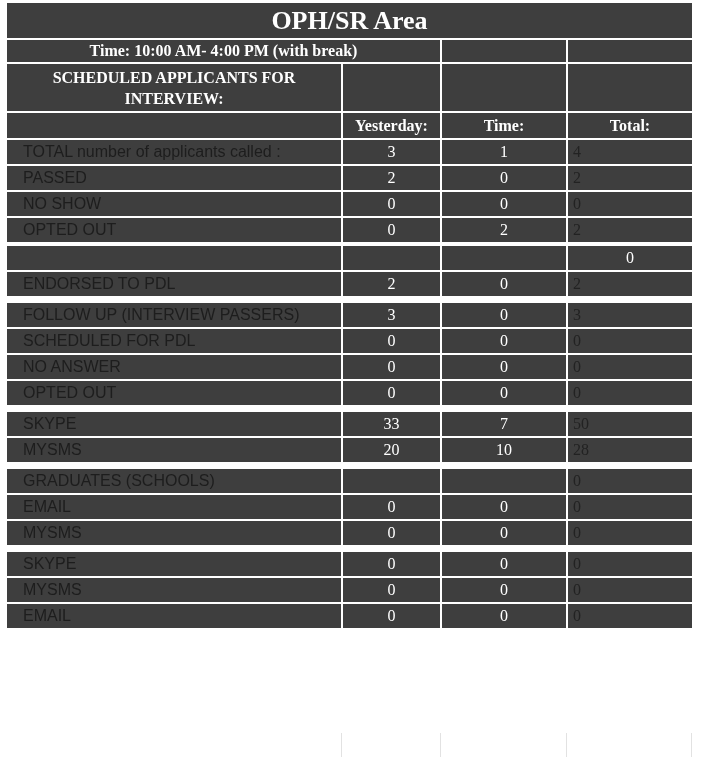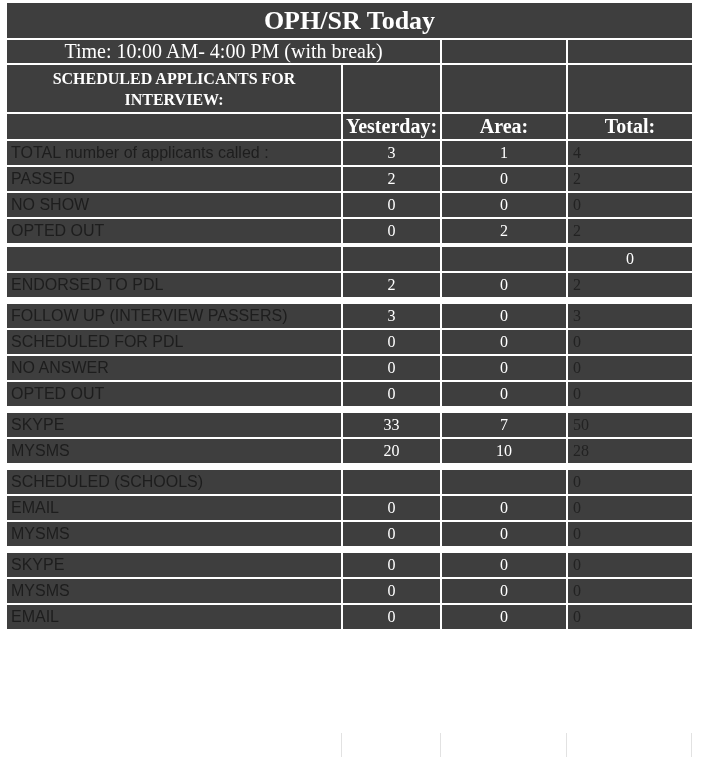--- a/index.html
+++ b/index.html
@@ -40,48 +40,48 @@
   col.c-total { width: 124px; }
 
   tr.title-row td {
     height: 35px;
     font-size: 26px;
     font-weight: bold;
     text-align: center;
   }
   tr.time-row td { height: 22px; }
   td.time-cell {
-    font-size: 20px;
-    font-weight: normal;
+    font-size: 16px;
+    font-weight: bold;
     text-align: center;
   }
   tr.sched-row td { height: 47px; }
   td.sched-cell { text-align: center; }
   .sched-text {
     display: inline-block;
     max-width: 265px;
     font-size: 16px;
     font-weight: bold;
     line-height: 21px;
     text-align: center;
     white-space: normal;
   }
   tr.header-row td {
     height: 25px;
-    font-size: 20px;
+    font-size: 16px;
     font-weight: bold;
     text-align: center;
   }
   tr.data-row td { height: 24px; font-size: 16px; }
   td.label-cell {
     font-family: "Liberation Sans", sans-serif;
     font-size: 15px;
     color: #1d1d1d;
     text-align: left;
-    padding-left: 4px;
+    padding-left: 16px;
   }
   td.value-cell { text-align: center; }
   td.total-cell {
     color: #222222;
     text-align: left;
     padding-left: 5px;
   }
   td.total-cell.highlight {
     color: #ffffff;
     text-align: center;
@@ -110,37 +110,37 @@
 
   <table class="report">
     <colgroup>
       <col class="c-label">
       <col class="c-yest">
       <col class="c-today">
       <col class="c-total">
     </colgroup>
     <tbody>
       <tr class="title-row">
-        <td colspan="4">OPH/SR Today</td>
+        <td colspan="4">OPH/SR Area</td>
       </tr>
       <tr class="time-row">
         <td colspan="2" class="time-cell">Time: 10:00 AM- 4:00 PM (with break)</td>
         <td></td>
         <td></td>
       </tr>
       <tr class="sched-row">
         <td class="sched-cell"><span class="sched-text">SCHEDULED APPLICANTS FOR INTERVIEW:</span></td>
         <td></td>
         <td></td>
         <td></td>
       </tr>
       <tr class="header-row">
         <td></td>
         <td>Yesterday:</td>
-        <td>Area:</td>
+        <td>Time:</td>
         <td>Total:</td>
       </tr>
 
     <tr class="data-row">
           <td class="label-cell">TOTAL number of applicants called :</td>
           <td class="value-cell">3</td>
           <td class="value-cell">1</td>
           <td class="total-cell">4</td>
         </tr>
         <tr class="data-row">
@@ -215,21 +215,21 @@
         <tr class="data-row">
           <td class="label-cell">MYSMS</td>
           <td class="value-cell">20</td>
           <td class="value-cell">10</td>
           <td class="total-cell">28</td>
         </tr>
         <tr class="gap-row">
           <td colspan="4"></td>
         </tr>
         <tr class="data-row">
-          <td class="label-cell">SCHEDULED (SCHOOLS)</td>
+          <td class="label-cell">GRADUATES (SCHOOLS)</td>
           <td class="value-cell"></td>
           <td class="value-cell"></td>
           <td class="total-cell">0</td>
         </tr>
         <tr class="data-row">
           <td class="label-cell">EMAIL</td>
           <td class="value-cell">0</td>
           <td class="value-cell">0</td>
           <td class="total-cell">0</td>
         </tr>

